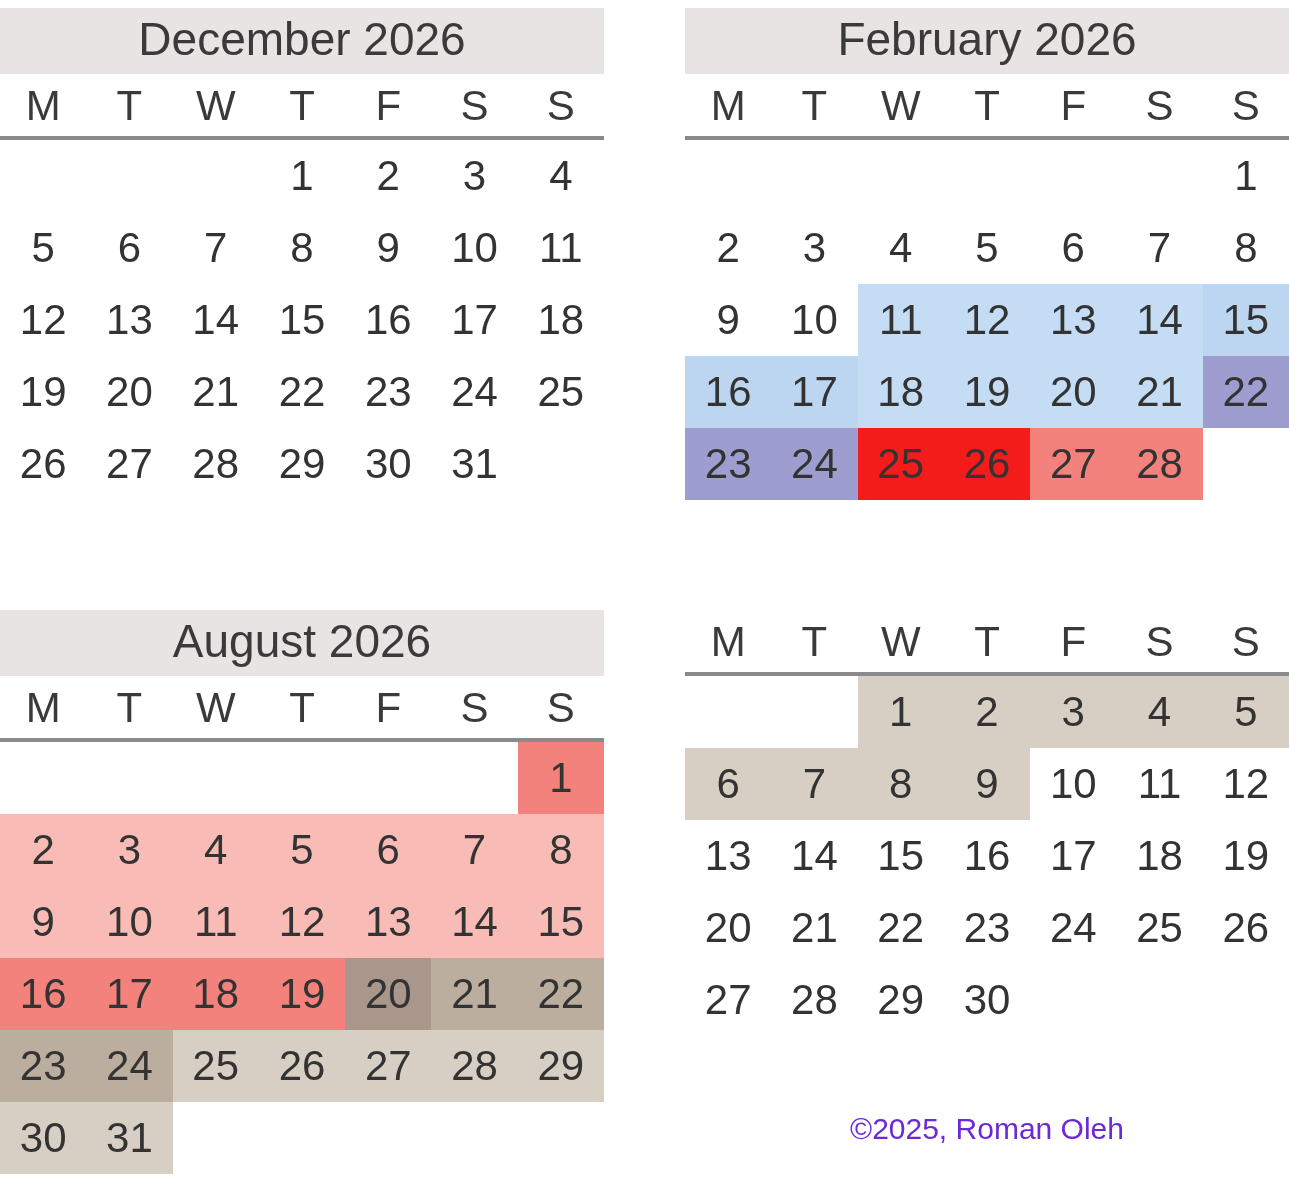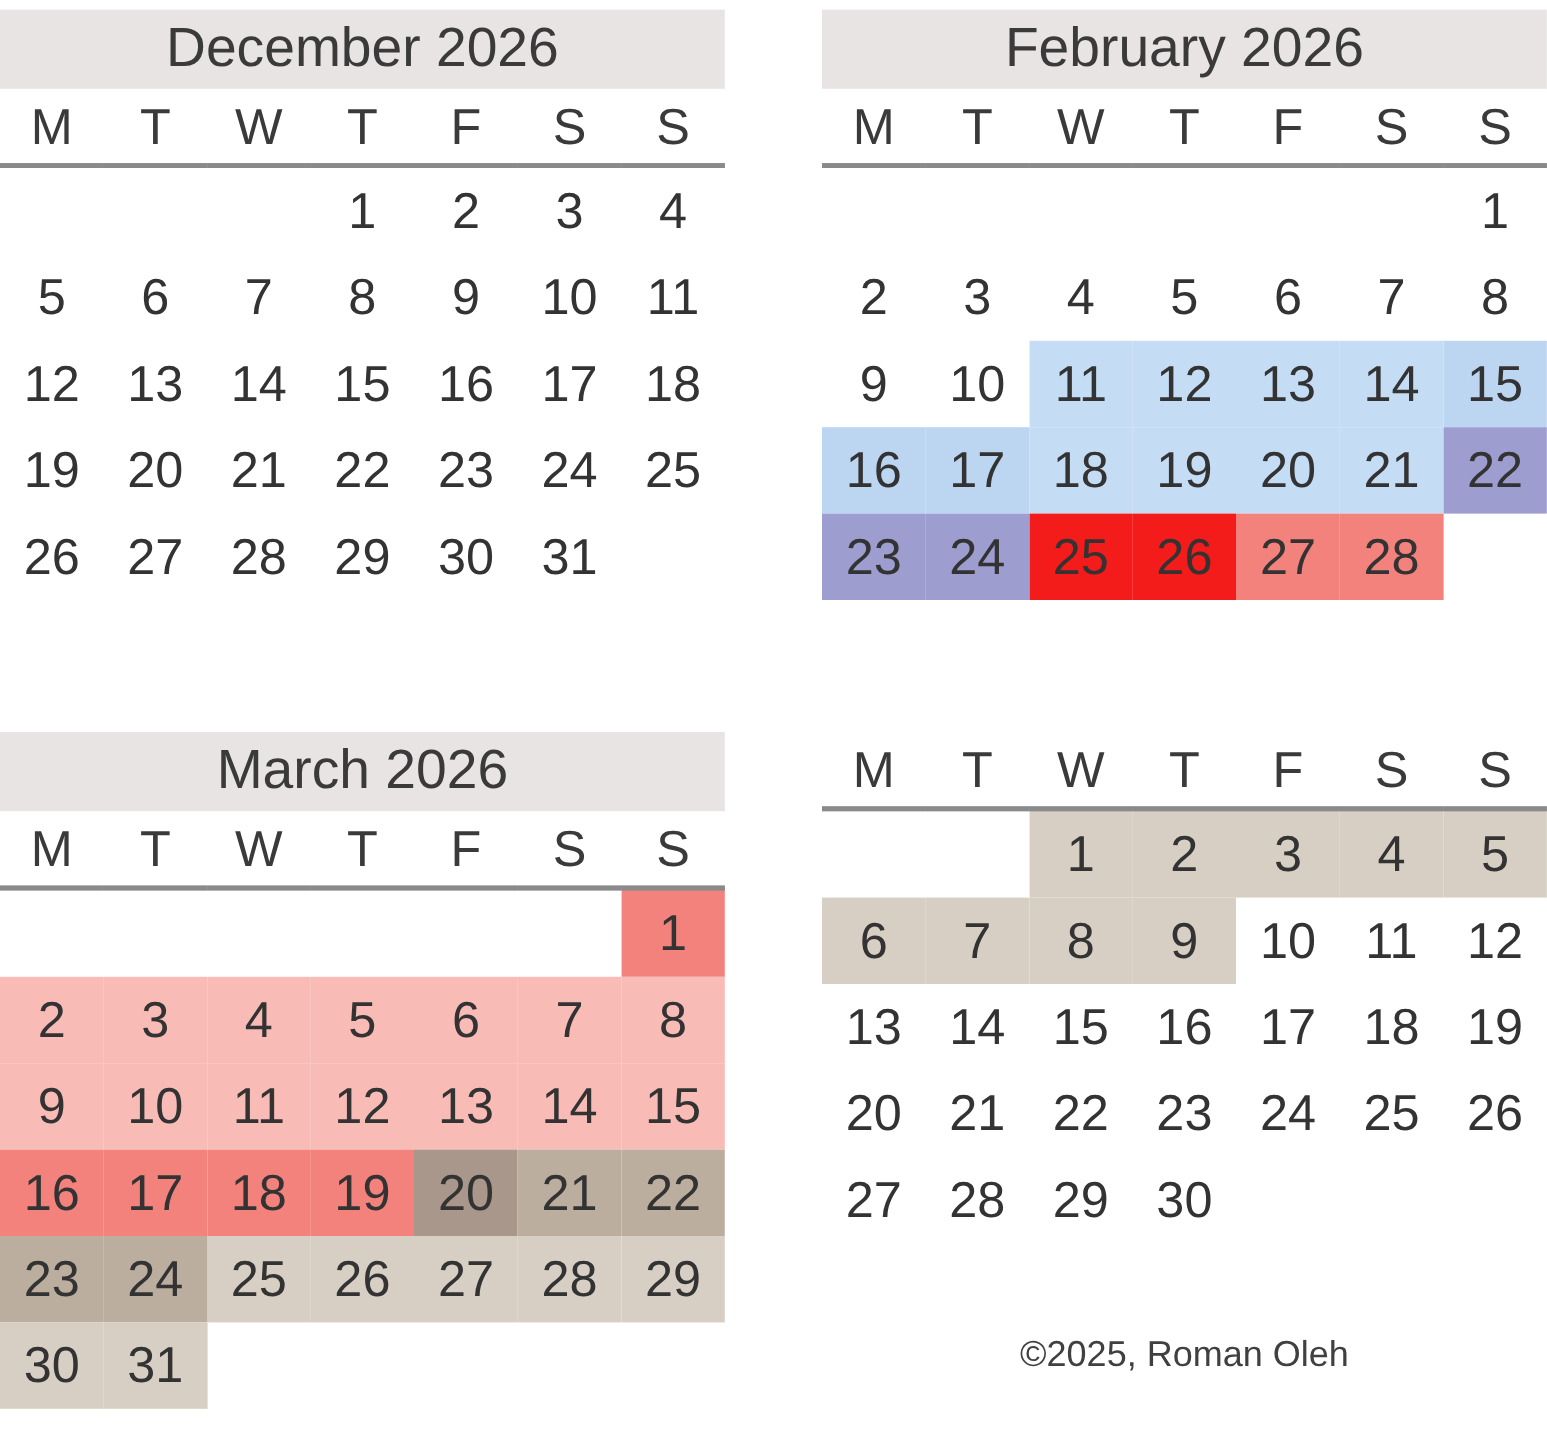--- a/index.html
+++ b/index.html
@@ -61,21 +61,21 @@
     vertical-align: middle;
   }
   td.empty { background: transparent; }
 
   .footer {
     position: absolute;
     left: 685px;
     top: 1110px;
     width: 604px;
     text-align: center;
-    color: #404040;
+    color: #6d28d9;
     font-size: 30px;
     line-height: 1.28;
   }
   .footer div { white-space: nowrap; }
 </style>
 </head>
 <body>
 
 <div class="grid" id="calendar-grid">
     <div class="month">
@@ -216,21 +216,21 @@
             <td class="empty"></td>
             <td class="empty"></td>
             <td class="empty"></td>
             <td class="empty"></td>
             <td class="empty"></td>
           </tr>
         </tbody>
       </table>
     </div>
     <div class="month">
-      <div class="month-title">March 2026</div>
+      <div class="month-title">August 2026</div>
       <table class="cal">
         <thead>
           <tr>
             <th>M</th>
             <th>T</th>
             <th>W</th>
             <th>T</th>
             <th>F</th>
             <th>S</th>
             <th>S</th>

